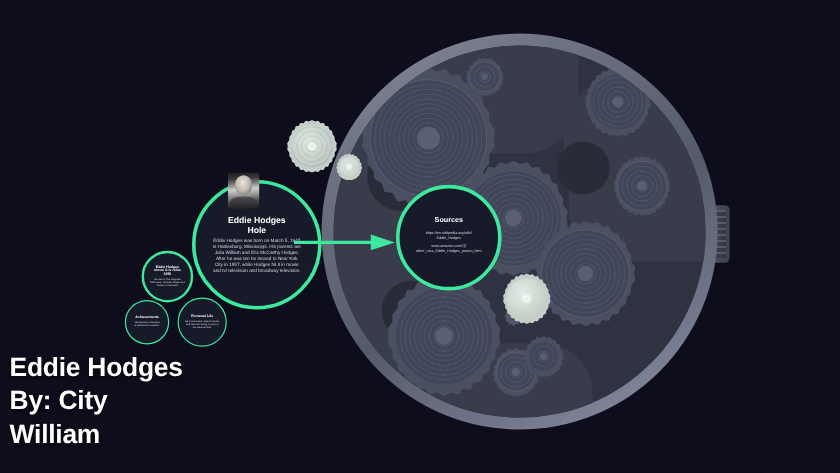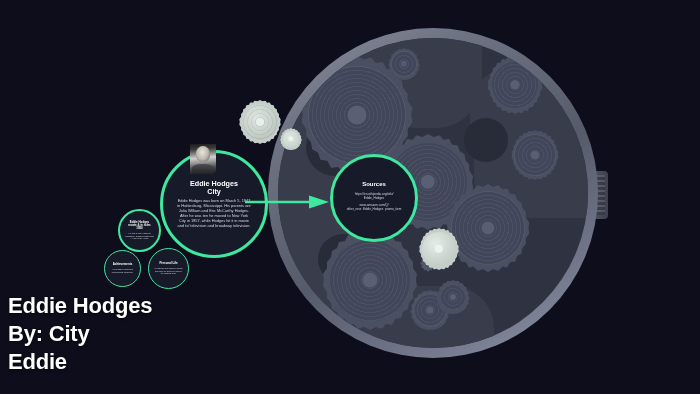--- a/index.html
+++ b/index.html
@@ -401,21 +401,21 @@
     <line x1="0" y1="7" x2="68" y2="7" stroke="#3ee89f" stroke-width="2.6"></line>
     <polygon points="64,0.5 84,7 64,13.5" fill="#3ee89f"></polygon>
   </svg>
 
   <div class="portrait"></div>
 
   <div class="ring" id="node-main">
     <div class="ring-inner">
       <div class="node-title">
         <div>Eddie Hodges</div>
-        <div>City</div>
+        <div>Hole</div>
       </div>
       <div class="node-body">Eddie Hodges was born on March 5, 1947 in Hattiesburg, Mississippi. His parents are Julia William and Eric McCarthy Hodges. After he was ten he moved to New York City in 1957, while Hodges hit it in movie and tv/ television and broadway television.</div>
     </div>
   </div>
 
   <div class="ring" id="node-sources">
     <div class="ring-inner">
       <div class="node-title">Sources</div>
       <div class="node-body">
         <div class="src-group">
@@ -451,16 +451,16 @@
   <div class="ring hair small" id="node-s3">
     <div class="ring-inner">
       <div class="node-title">Personal Life</div>
       <div class="node-body">He married and raised a family, and later left acting to work in the medical field.</div>
     </div>
   </div>
 
   <div id="title-block">
     <div>Eddie Hodges</div>
     <div>By: City</div>
-    <div>Eddie</div>
+    <div>William</div>
   </div>
 
 </div>
 
 </body></html>

